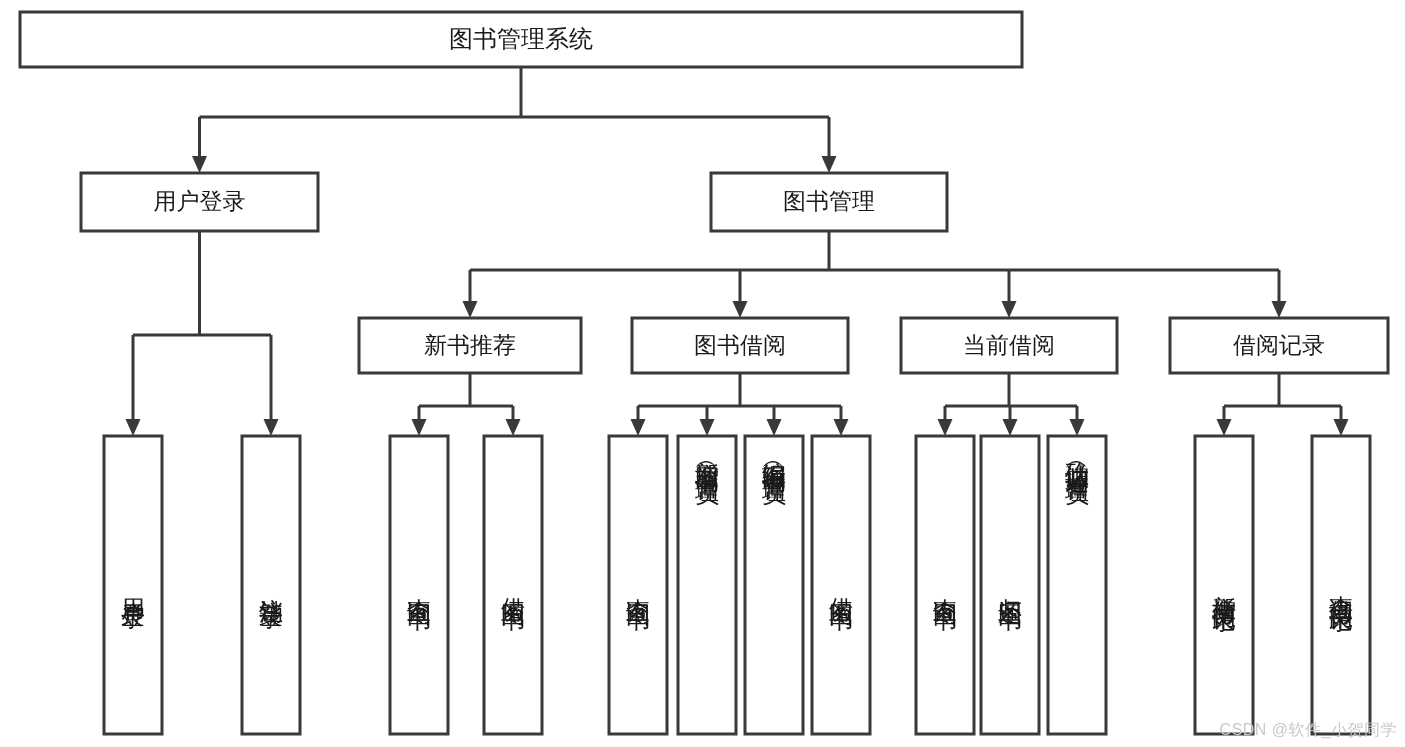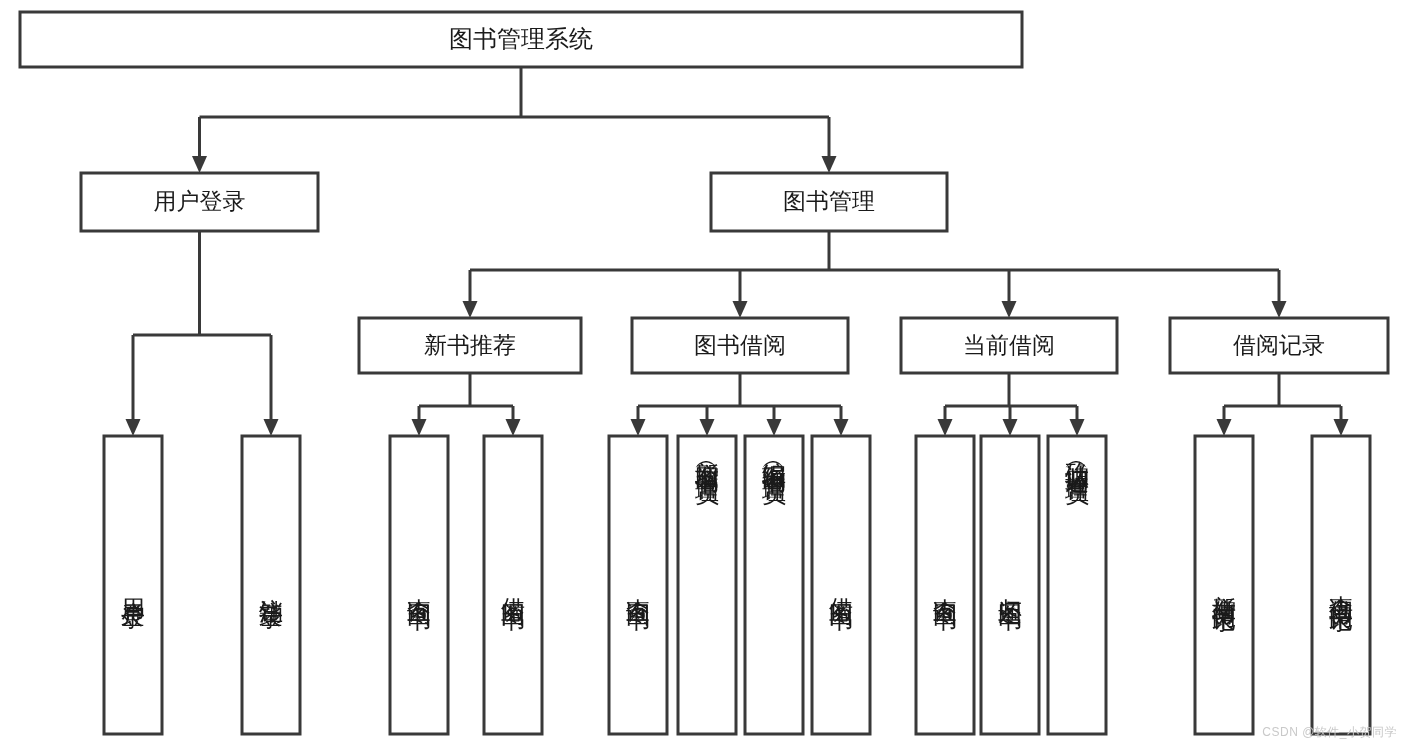--- a/index.html
+++ b/index.html
@@ -60,21 +60,21 @@
     line-height: 1;
     letter-spacing: 3px;
     color: #1a1a1a;
     white-space: nowrap;
   }
   .watermark {
     position: absolute;
     right: 8px;
     bottom: 6px;
     font-family: "Liberation Sans", "DejaVu Sans", sans-serif;
-    font-size: 12px;
+    font-size: 16px;
     color: #c9c9c9;
     letter-spacing: 0.5px;
     white-space: nowrap;
   }
 </style>
 </head>
 <body>
 
 <svg id="diagram" viewBox="0 0 1405 747">
   <g id="edges">

